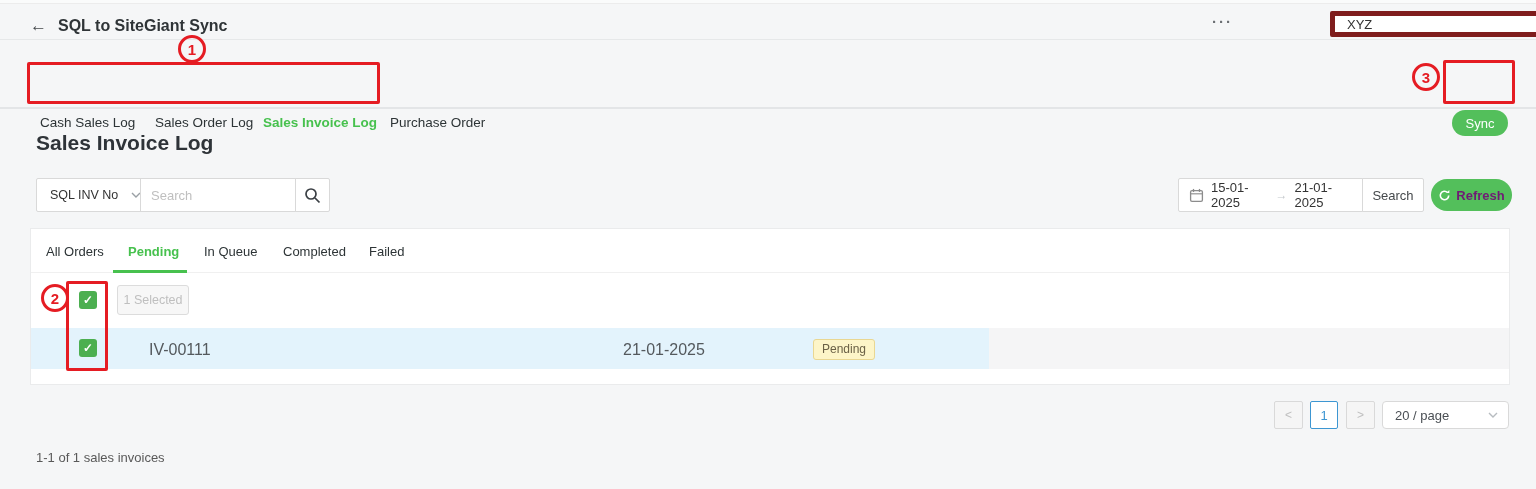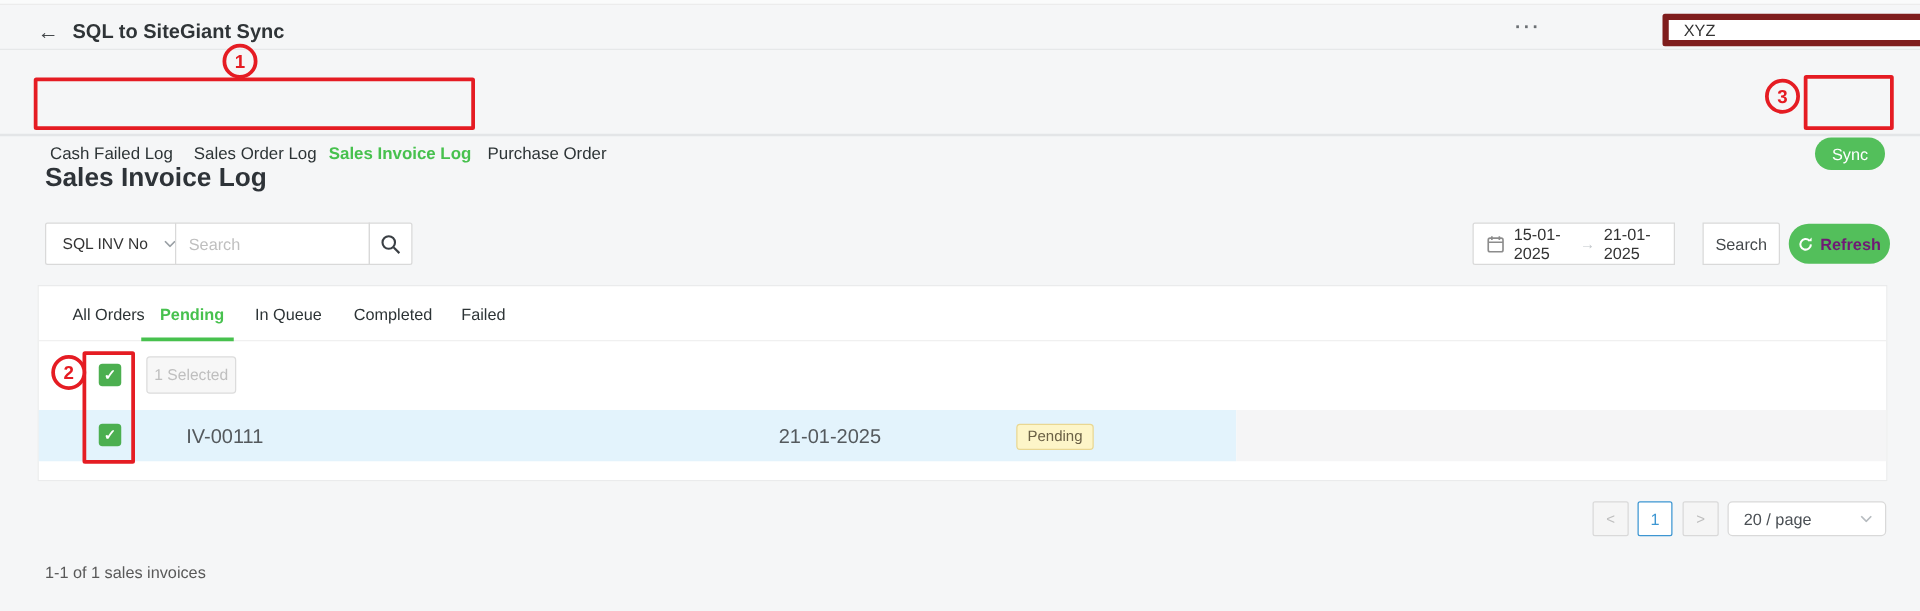--- a/index.html
+++ b/index.html
@@ -23,21 +23,21 @@
   .nav-tab.active { color:#47c14e; font-weight:700; }
   .sync-btn { left:1452px; top:70px; width:56px; height:26px; border-radius:13px; background:#53bf5b; color:#fff; font-size:13px; font-weight:500; display:flex; align-items:center; justify-content:center; cursor:pointer; border:none; }
 
   .page-heading { left:36px; top:131px; font-size:21px; font-weight:700; color:#2e3338; }
 
   
   .field-select { left:36px; top:178px; width:116px; height:34px; background:#fff; border:1px solid #d9d9d9; border-radius:2px 0 0 2px; display:flex; align-items:center; justify-content:space-between; padding:0 10px 0 13px; font-size:12.5px; color:#333; cursor:pointer; }
   .search-input { left:140px; top:178px; width:156px; height:34px; background:#fff; border:1px solid #d9d9d9; padding:0 10px; font-size:13px; color:#333; font-family:"Liberation Sans", sans-serif; outline:none; }
   .search-input::placeholder { color:#bfbfbf; }
   .search-icon-btn { left:295px; top:178px; width:35px; height:34px; background:#fff; border:1px solid #d9d9d9; border-radius:0 2px 2px 0; display:flex; align-items:center; justify-content:center; cursor:pointer; }
-  .date-box { left:1178px; top:178px; width:162px; height:34px; background:#fff; border:1px solid #d9d9d9; border-radius:2px 0 0 2px; display:flex; align-items:center; gap:7px; padding:3px 10px; font-size:13px; font-weight:500; color:#333; cursor:pointer; }
+  .date-box { left:1178px; top:178px; width:185px; height:34px; background:#fff; border:1px solid #d9d9d9; border-radius:2px 0 0 2px; display:flex; align-items:center; gap:7px; padding:3px 10px; font-size:13px; font-weight:500; color:#333; cursor:pointer; }
   .range-arrow { color:#c3c7cb; font-size:12px; }
   .search-btn { left:1362px; top:178px; width:62px; height:34px; background:#fff; border:1px solid #d9d9d9; border-radius:0 2px 2px 0; font-size:13px; color:#45494c; display:flex; align-items:center; justify-content:center; cursor:pointer; font-family:"Liberation Sans", sans-serif; }
   .refresh-btn { left:1431px; top:179px; width:81px; height:32px; border-radius:16px; background:#53bf5b; color:#701a75; font-size:13px; font-weight:700; display:flex; align-items:center; justify-content:center; gap:5px; cursor:pointer; border:none; }
 
   
   .card { left:30px; top:228px; width:1480px; height:157px; background:#fff; border:1px solid #eaebec; }
   .status-row { position:absolute; left:0; top:0; width:100%; height:44px; border-bottom:1px solid #f0f0f0; }
   .status-tab { position:absolute; top:15px; font-size:13px; color:#2d3436; cursor:pointer; white-space:nowrap; }
   .status-tab.active { color:#47c14e; font-weight:700; }
   .status-underline { position:absolute; left:82px; top:41px; width:74px; height:3px; background:#47c14e; }
@@ -74,21 +74,21 @@
     <span>XYZ</span>
     <span>
       <svg width="11" height="7" viewBox="0 0 11 7">
           <polyline points="1,1 5.5,5.5 10,1" fill="none" stroke="#9aa0a5" stroke-width="1.4"></polyline>
         </svg>
     </span>
   </div>
 </div>
 
 <div class="abs nav-bar">
-  <span class="abs nav-tab" style="left:40px">Cash Failed Log</span>
+  <span class="abs nav-tab" style="left:40px">Cash Sales Log</span>
   <span class="abs nav-tab" style="left:155px">Sales Order Log</span>
   <span class="abs nav-tab active" style="left:263px">Sales Invoice Log</span>
   <span class="abs nav-tab" style="left:390px">Purchase Order</span>
   <button class="abs sync-btn">Sync</button>
 </div>
 
 <div class="abs page-heading">Sales Invoice Log</div>
 
 <div class="abs field-select">
   <span>SQL INV No</span>
@@ -127,21 +127,21 @@
     <svg width="13" height="13" viewBox="0 0 16 16">
         <path d="M13.2 8a5.2 5.2 0 1 1-1.5-3.7" fill="none" stroke="#fff" stroke-width="2"></path>
         <path d="M13.9 1.2v3.6h-3.6z" fill="#fff"></path>
       </svg>
   </span>
   <span>Refresh</span>
 </button>
 
 <div class="abs card">
   <div class="status-row">
-    <span class="status-tab" style="left:27px">All Orders</span>
+    <span class="status-tab" style="left:15px">All Orders</span>
     <span class="status-tab active" style="left:97px">Pending</span>
     <span class="status-tab" style="left:173px">In Queue</span>
     <span class="status-tab" style="left:252px">Completed</span>
     <span class="status-tab" style="left:338px">Failed</span>
     <div class="status-underline"></div>
   </div>
 
   <div class="checkbox" style="left:48px; top:62px;">
     <span>✓</span>
   </div>

